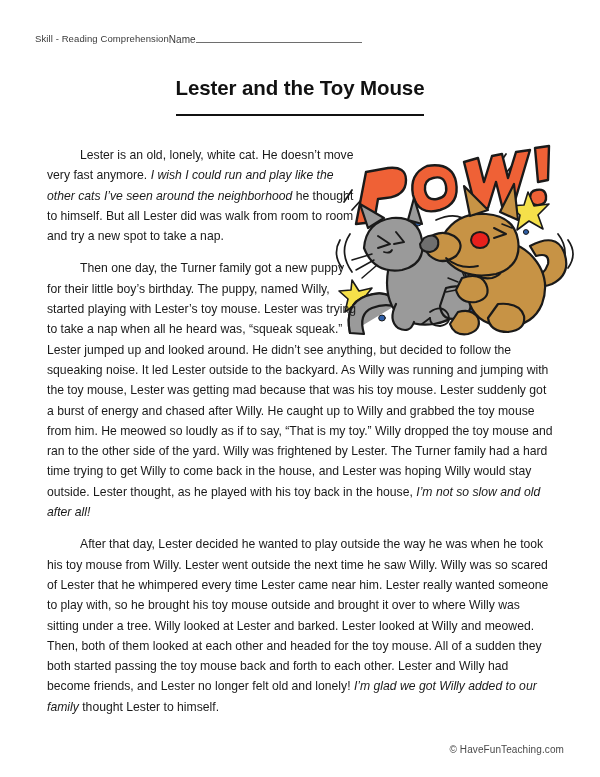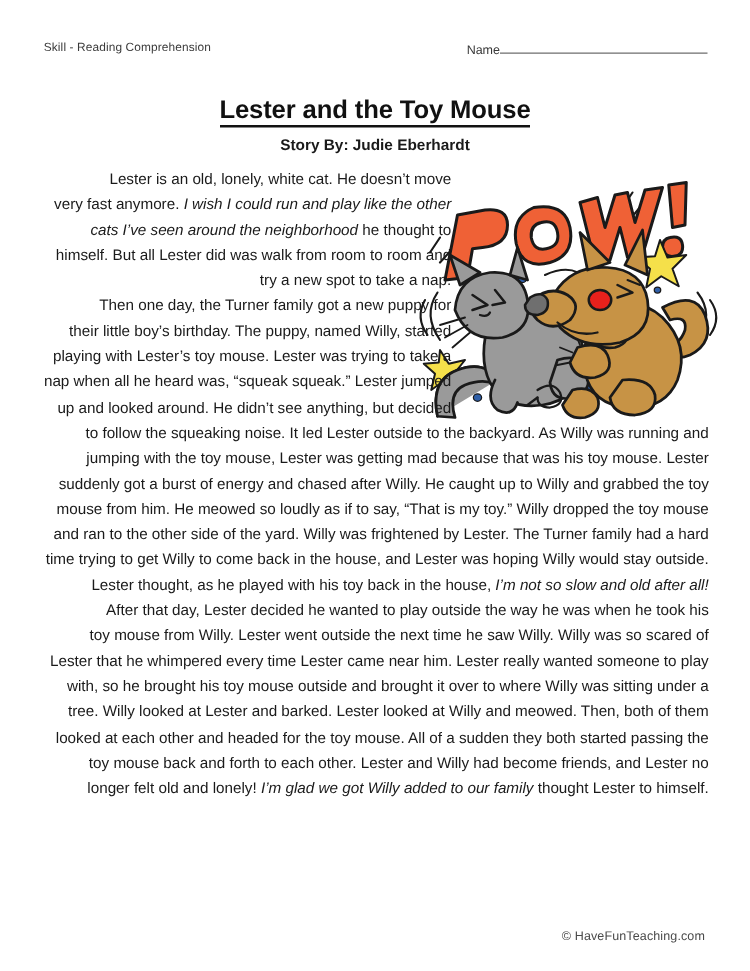--- a/index.html
+++ b/index.html
@@ -23,21 +23,21 @@
 
   
   .header {
     position: absolute;
     top: 33px;
     left: 35px;
     right: 34px;
     height: 18px;
     display: flex;
     align-items: flex-start;
-    justify-content: space-between;
+    justify-content: flex-start;
   }
   .skill-label {
     font-size: 9.5px;
     color: #3a3a3a;
     letter-spacing: 0.1px;
     white-space: nowrap;
   }
   .name-block {
     display: flex;
     align-items: baseline;
@@ -62,21 +62,21 @@
     right: 0;
     text-align: center;
   }
   .title {
     font-size: 20.5px;
     font-weight: bold;
     color: #111111;
     letter-spacing: -0.1px;
     display: inline-block;
     border-bottom: 2.2px solid #111111;
-    padding-bottom: 0;
+    padding-bottom: 14px;
     line-height: 1.15;
   }
   .byline {
     margin-top: 7px;
     font-size: 12.3px;
     font-weight: bold;
     color: #1a1a1a;
     text-align: center;
   }
 
@@ -105,23 +105,22 @@
     color: #1a1a1a;
     text-align: left;
   }
   .float-spacer {
     float: right;
     width: 206px;
     height: 196px;
     shape-outside: inset(0);
   }
   .story p {
-    margin: 0;
+    margin: 12px;
     text-indent: 33px;
-    text-align: right;
   }
   .story i {
     font-style: italic;
   }
 
   
   .footer {
     position: absolute;
     bottom: 22px;
     right: 36px;
@@ -139,21 +138,20 @@
   <div class="header">
     <div class="skill-label">Skill - Reading Comprehension</div>
     <div class="name-block">
       <span class="name-label">Name</span>
       <span class="name-rule"></span>
     </div>
   </div>
 
   <div class="title-wrap">
     <div class="title">Lester and the Toy Mouse</div>
-    <div class="byline">Story By: Judie Eberhardt</div>
   </div>
 
   <div class="illustration">
     <svg viewBox="0 0 256 212" xmlns="http://www.w3.org/2000/svg">
       <g stroke="#1a1a1a" stroke-linecap="round" stroke-linejoin="round">
 
         <g fill="none" stroke-width="1.7">
           <path d="M14 74 L22 62"></path>
           <path d="M22 82 L32 71"></path>
           <path d="M31 90 L41 80"></path>

